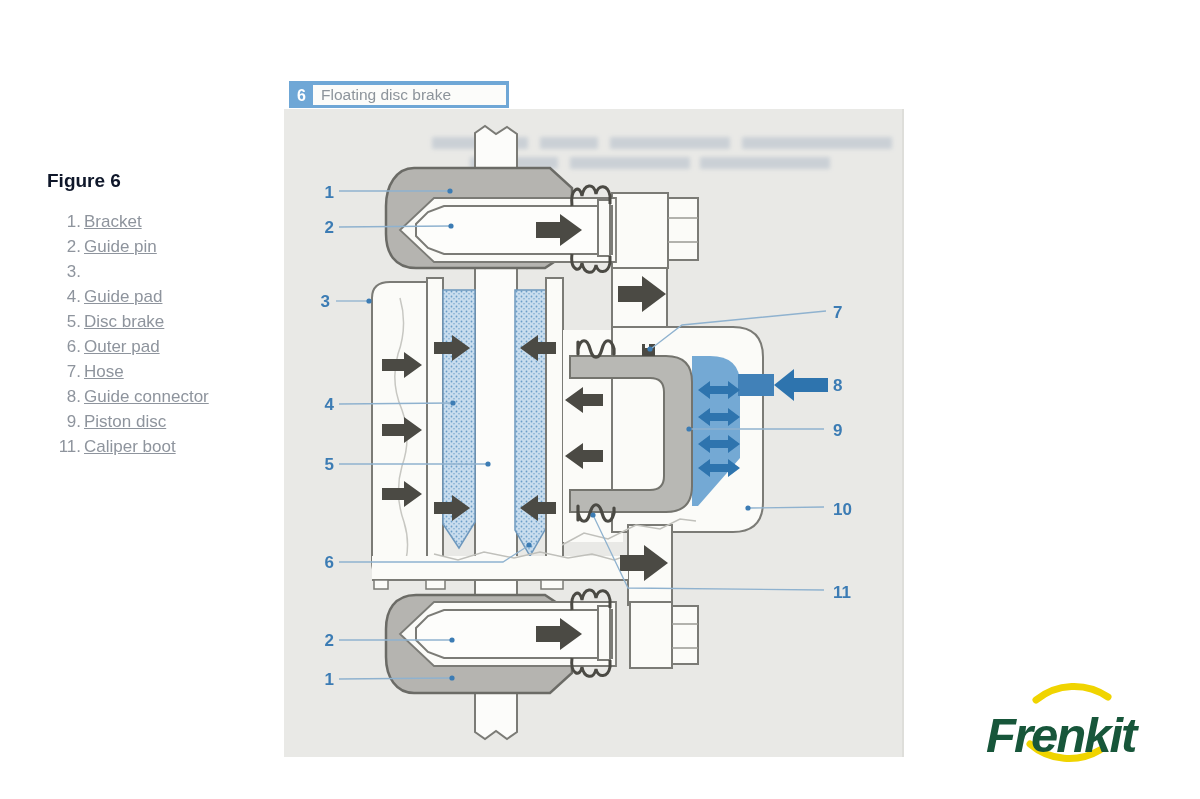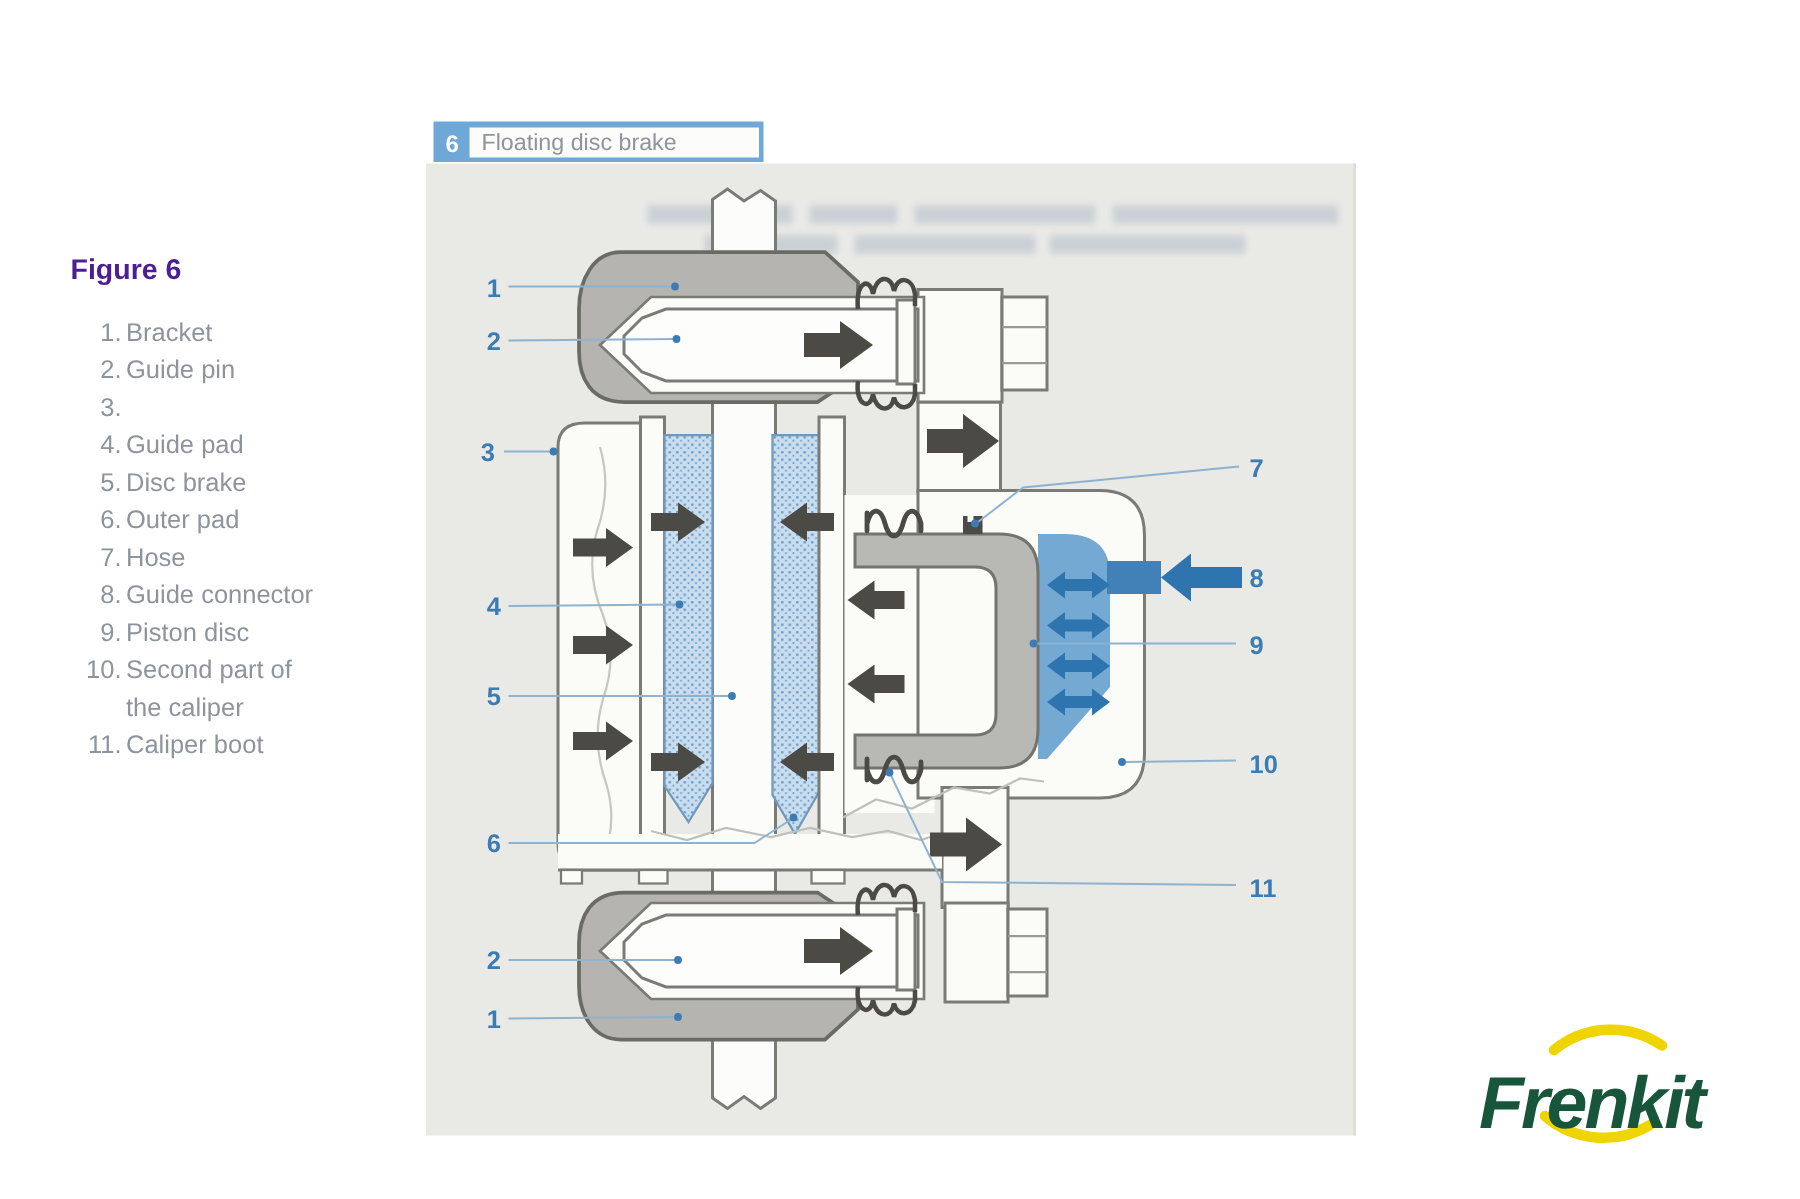--- a/index.html
+++ b/index.html
@@ -1,22 +1,22 @@
 <!DOCTYPE html>
 <html><head>
 <meta charset="utf-8">
 <style>
   html,body{margin:0;padding:0;background:#ffffff;}
   #screen{position:relative;width:1200px;height:799px;background:#ffffff;overflow:hidden;
           font-family:"Liberation Sans",sans-serif;}
   .figure-panel{position:absolute;left:47px;top:170px;width:200px;color:#8e949d;}
-  .figure-title{font-size:19px;font-weight:bold;color:#4c1d95;margin-bottom:17px;}
+  .figure-title{font-size:19px;font-weight:bold;color:#0f172a;margin-bottom:17px;}
   .legend-row{display:flex;font-size:17px;line-height:25px;}
   .legend-num{width:34px;text-align:right;flex:none;}
-  .legend-txt{width:128px;padding-left:3px;}
+  .legend-txt{width:128px;padding-left:3px;text-decoration:underline;}
   svg text{font-family:"Liberation Sans",sans-serif;}
   .callout{font-size:17px;font-weight:bold;}
   .hdr-num{font-size:16px;font-weight:bold;fill:#ffffff;}
   .hdr-title{font-size:15.5px;fill:#8d949b;}
   .logo-text{font-size:49px;font-weight:bold;font-style:italic;letter-spacing:-2px;}
 </style>
 </head>
 <body>
 
 <div id="screen">
@@ -51,24 +51,20 @@
           <span class="legend-num">7.</span>
           <span class="legend-txt">Hose</span>
         </div>
       <div class="legend-row">
           <span class="legend-num">8.</span>
           <span class="legend-txt">Guide connector</span>
         </div>
       <div class="legend-row">
           <span class="legend-num">9.</span>
           <span class="legend-txt">Piston disc</span>
-        </div>
-      <div class="legend-row">
-          <span class="legend-num">10.</span>
-          <span class="legend-txt">Second part of the caliper</span>
         </div>
       <div class="legend-row">
           <span class="legend-num">11.</span>
           <span class="legend-txt">Caliper boot</span>
         </div>
     </div>
   </div>
 
   <svg style="position:absolute;left:283px;top:80px;" width="622" height="678" viewBox="283 80 622 678">
     <defs>

